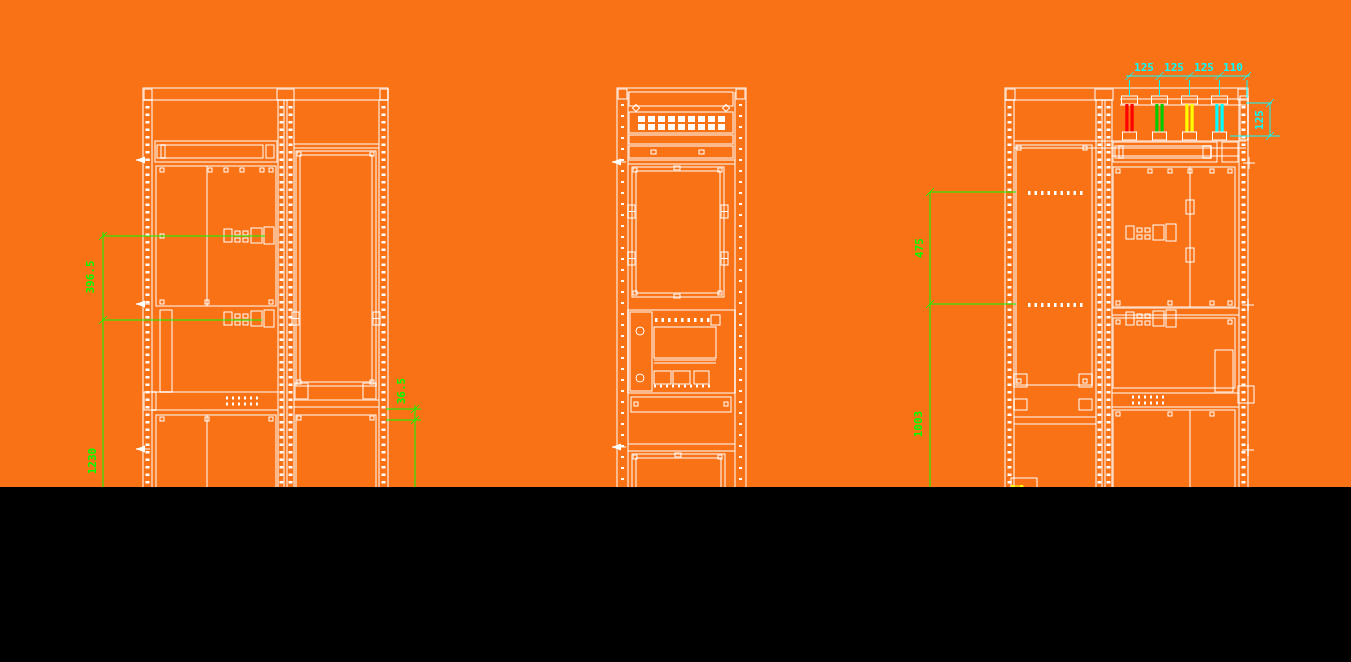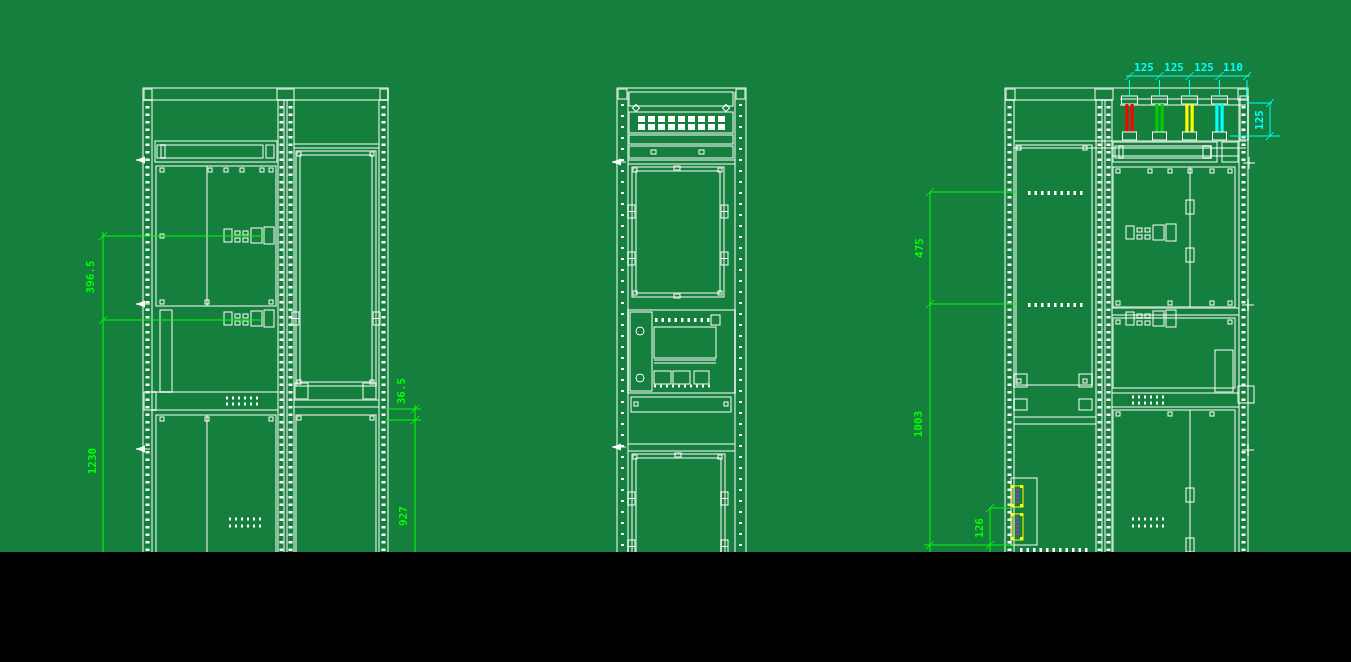--- a/index.html
+++ b/index.html
@@ -1,16 +1,16 @@
 <!DOCTYPE html>
 <html><head>
 <meta charset="utf-8">
 <style>
   html,body{margin:0;padding:0;background:#000;}
-  .stage{position:relative;width:1351px;height:552px;background:#15803d;overflow:hidden;}
+  .stage{position:relative;width:1351px;height:487px;background:#f97316;overflow:hidden;}
   svg{display:block;}
   svg text{font-family:"DejaVu Sans Mono","Liberation Mono",monospace;}
   .w{stroke:#ffffff;fill:none;stroke-width:1;}
   .wf{fill:#ffffff;stroke:none;}
   .holes{stroke:#ffffff;stroke-width:4;stroke-dasharray:2.5 5;fill:none;}
   .holes2{stroke-width:3;stroke-dasharray:2 9;}
   .blocks{stroke:#ffffff;stroke-width:6;stroke-dasharray:7 3;fill:none;}
   .dotrow{stroke:#ffffff;stroke-width:4;stroke-dasharray:2.5 4;fill:none;}
   .dotrow3{stroke:#ffffff;stroke-width:3;stroke-dasharray:2 4;fill:none;}
   .dim{stroke:#00ff00;fill:none;stroke-width:1;}

